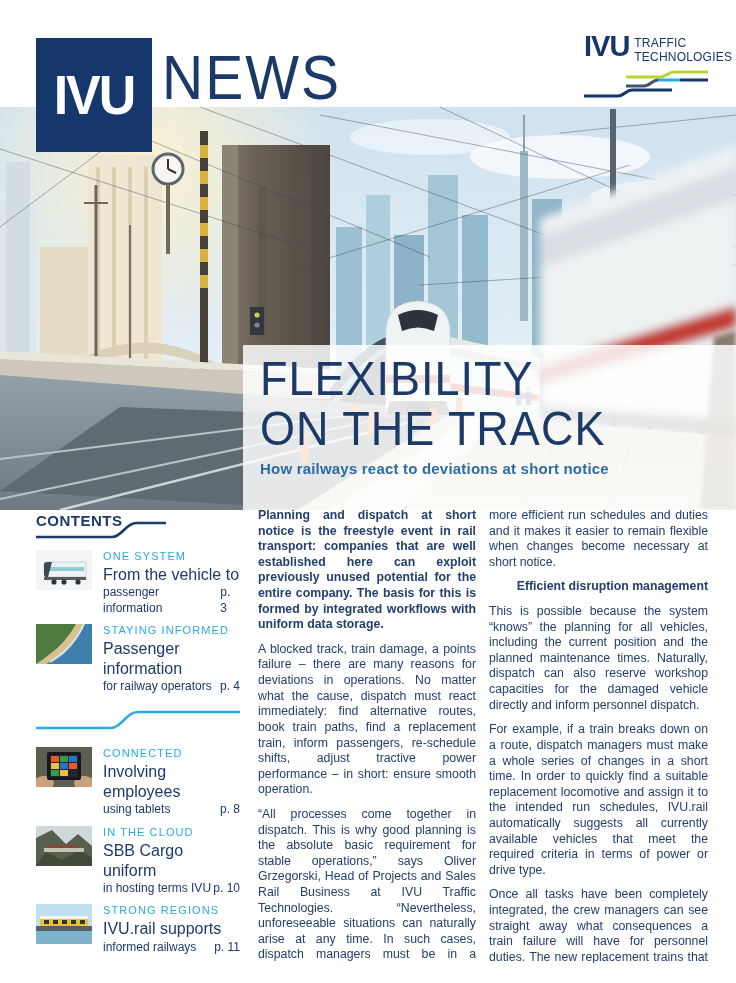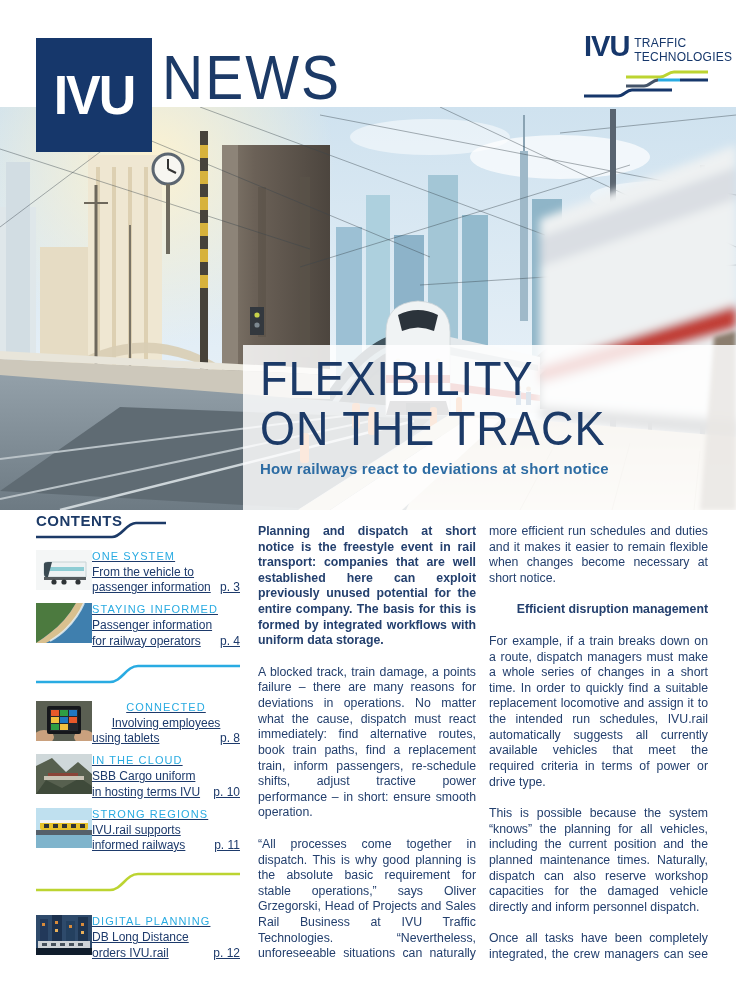--- a/index.html
+++ b/index.html
@@ -24,35 +24,35 @@
                  background:rgba(255,255,255,.84);box-sizing:border-box;padding:9px 0 0 17px;}
   .title-overlay h1{margin:0;font-size:45px;line-height:1.07;font-weight:400;color:#1c3a67;
                     letter-spacing:1px;transform:scaleY(1.05);transform-origin:top left;}
   .subtitle{margin-top:10px;font-size:15px;font-weight:bold;color:#2d6ca3;letter-spacing:.2px;}
   
   .content{position:absolute;left:0;top:502px;width:736px;height:461px;overflow:hidden;}
   .sidebar{position:absolute;left:36px;top:0;width:204px;}
   .contents-head{position:relative;margin-top:10px;height:28px;}
   .contents-head .word{position:absolute;left:0;top:0;font-size:15px;font-weight:bold;color:#1c3a67;letter-spacing:.5px;}
   .contents-head svg{position:absolute;left:0;top:2px;}
-  .toc-item{display:flex;margin-bottom:8px;cursor:pointer;text-decoration:underline;}
-  .toc-item.mt12{margin-top:12px;text-align:center;}
+  .toc-item{display:flex;gap:11px;margin-bottom:8px;cursor:pointer;}
+  .toc-item.mt12{margin-top:12px;}
   .toc-item.mt18{margin-top:18px;}
   .thumb{width:56px;height:40px;flex:none;overflow:hidden;}
   .toc-text{flex:1;display:flex;flex-direction:column;min-height:44px;}
   .toc-cat{font-size:11px;color:#29abe2;letter-spacing:1.1px;margin-bottom:3px;white-space:nowrap;}
-  .toc-l1{font-size:12px;line-height:1.27;color:#1d3a6b;}
+  .toc-l1{font-size:16px;line-height:1.27;color:#1d3a6b;}
   .toc-l2row{display:flex;justify-content:space-between;font-size:12px;line-height:1.27;color:#1d3a6b;}
   .sep{margin:6px 0 0 0;}
   .sep.green-gap{margin-top:10px;}
   .col{position:absolute;top:0;box-sizing:border-box;padding-top:6px;font-size:12.3px;line-height:1.27;
        color:#24406e;text-align:justify;}
   .col-mid{left:258px;width:218px;}
   .col-right{left:489px;width:219px;}
-  .col p{margin:16px 0 9px 0;}
+  .col p{margin:0 0 9px 0;}
   .intro{font-weight:bold;}
   .subhead{font-weight:bold;margin:2px 0 9px 0;text-align:right;}
 </style>
 </head>
 <body>
 
 <div class="page">
 
   <div class="hero">
     <svg width="736" height="403" viewBox="0 0 736 403">
@@ -431,18 +431,18 @@
     <div class="col col-mid">
       <p class="intro">Planning and dispatch at short notice is the freestyle event in rail transport: companies that are well established here can exploit previously unused potential for the entire company. The basis for this is formed by integrated workflows with uniform data storage.</p>
       <p>A blocked track, train damage, a points failure – there are many reasons for deviations in operations. No matter what the cause, dispatch must react immediately: find alternative routes, book train paths, find a replacement train, inform passengers, re-schedule shifts, adjust tractive power performance – in short: ensure smooth operation.</p>
       <p>“All processes come together in dispatch. This is why good planning is the absolute basic requirement for stable operations,” says Oliver Grzegorski, Head of Projects and Sales Rail Business at IVU Traffic Technologies. “Nevertheless, unforeseeable situations can naturally arise at any time. In such cases, dispatch managers must be in a position to act on an ad-hoc basis, and, if in doubt, to make changes that affect the entire process chain.”</p>
 
     </div>
 
     <div class="col col-right">
       <p>more efficient run schedules and duties and it makes it easier to remain flexible when changes become necessary at short notice.</p>
       <p class="subhead">Efficient disruption management</p>
+      <p>This is possible because the system “knows” the planning for all vehicles, including the current position and the planned maintenance times. Naturally, dispatch can also reserve workshop capacities for the damaged vehicle directly and inform personnel dispatch.</p>
       <p>For example, if a train breaks down on a route, dispatch managers must make a whole series of changes in a short time. In order to quickly find a suitable replacement locomotive and assign it to the intended run schedules, IVU.rail automatically suggests all currently available vehicles that meet the required criteria in terms of power or drive type.</p>
-      <p>This is possible because the system “knows” the planning for all vehicles, including the current position and the planned maintenance times. Naturally, dispatch can also reserve workshop capacities for the damaged vehicle directly and inform personnel dispatch.</p>
       <p>Once all tasks have been completely integrated, the crew managers can see straight away what consequences a train failure will have for personnel duties. The new replacement trains that have been put on are also shown directly in the system. The automatic conflict check and suggestions that are in line with the rules for available and suitably qualified employees make it easy to re-assign duties and adjust shift schedules within a short time. All changes land directly in the mobile employee portal; this portal is where employees are informed about duty up-</p>
     </div>
   </div>
 </div>
 
 </body></html>

